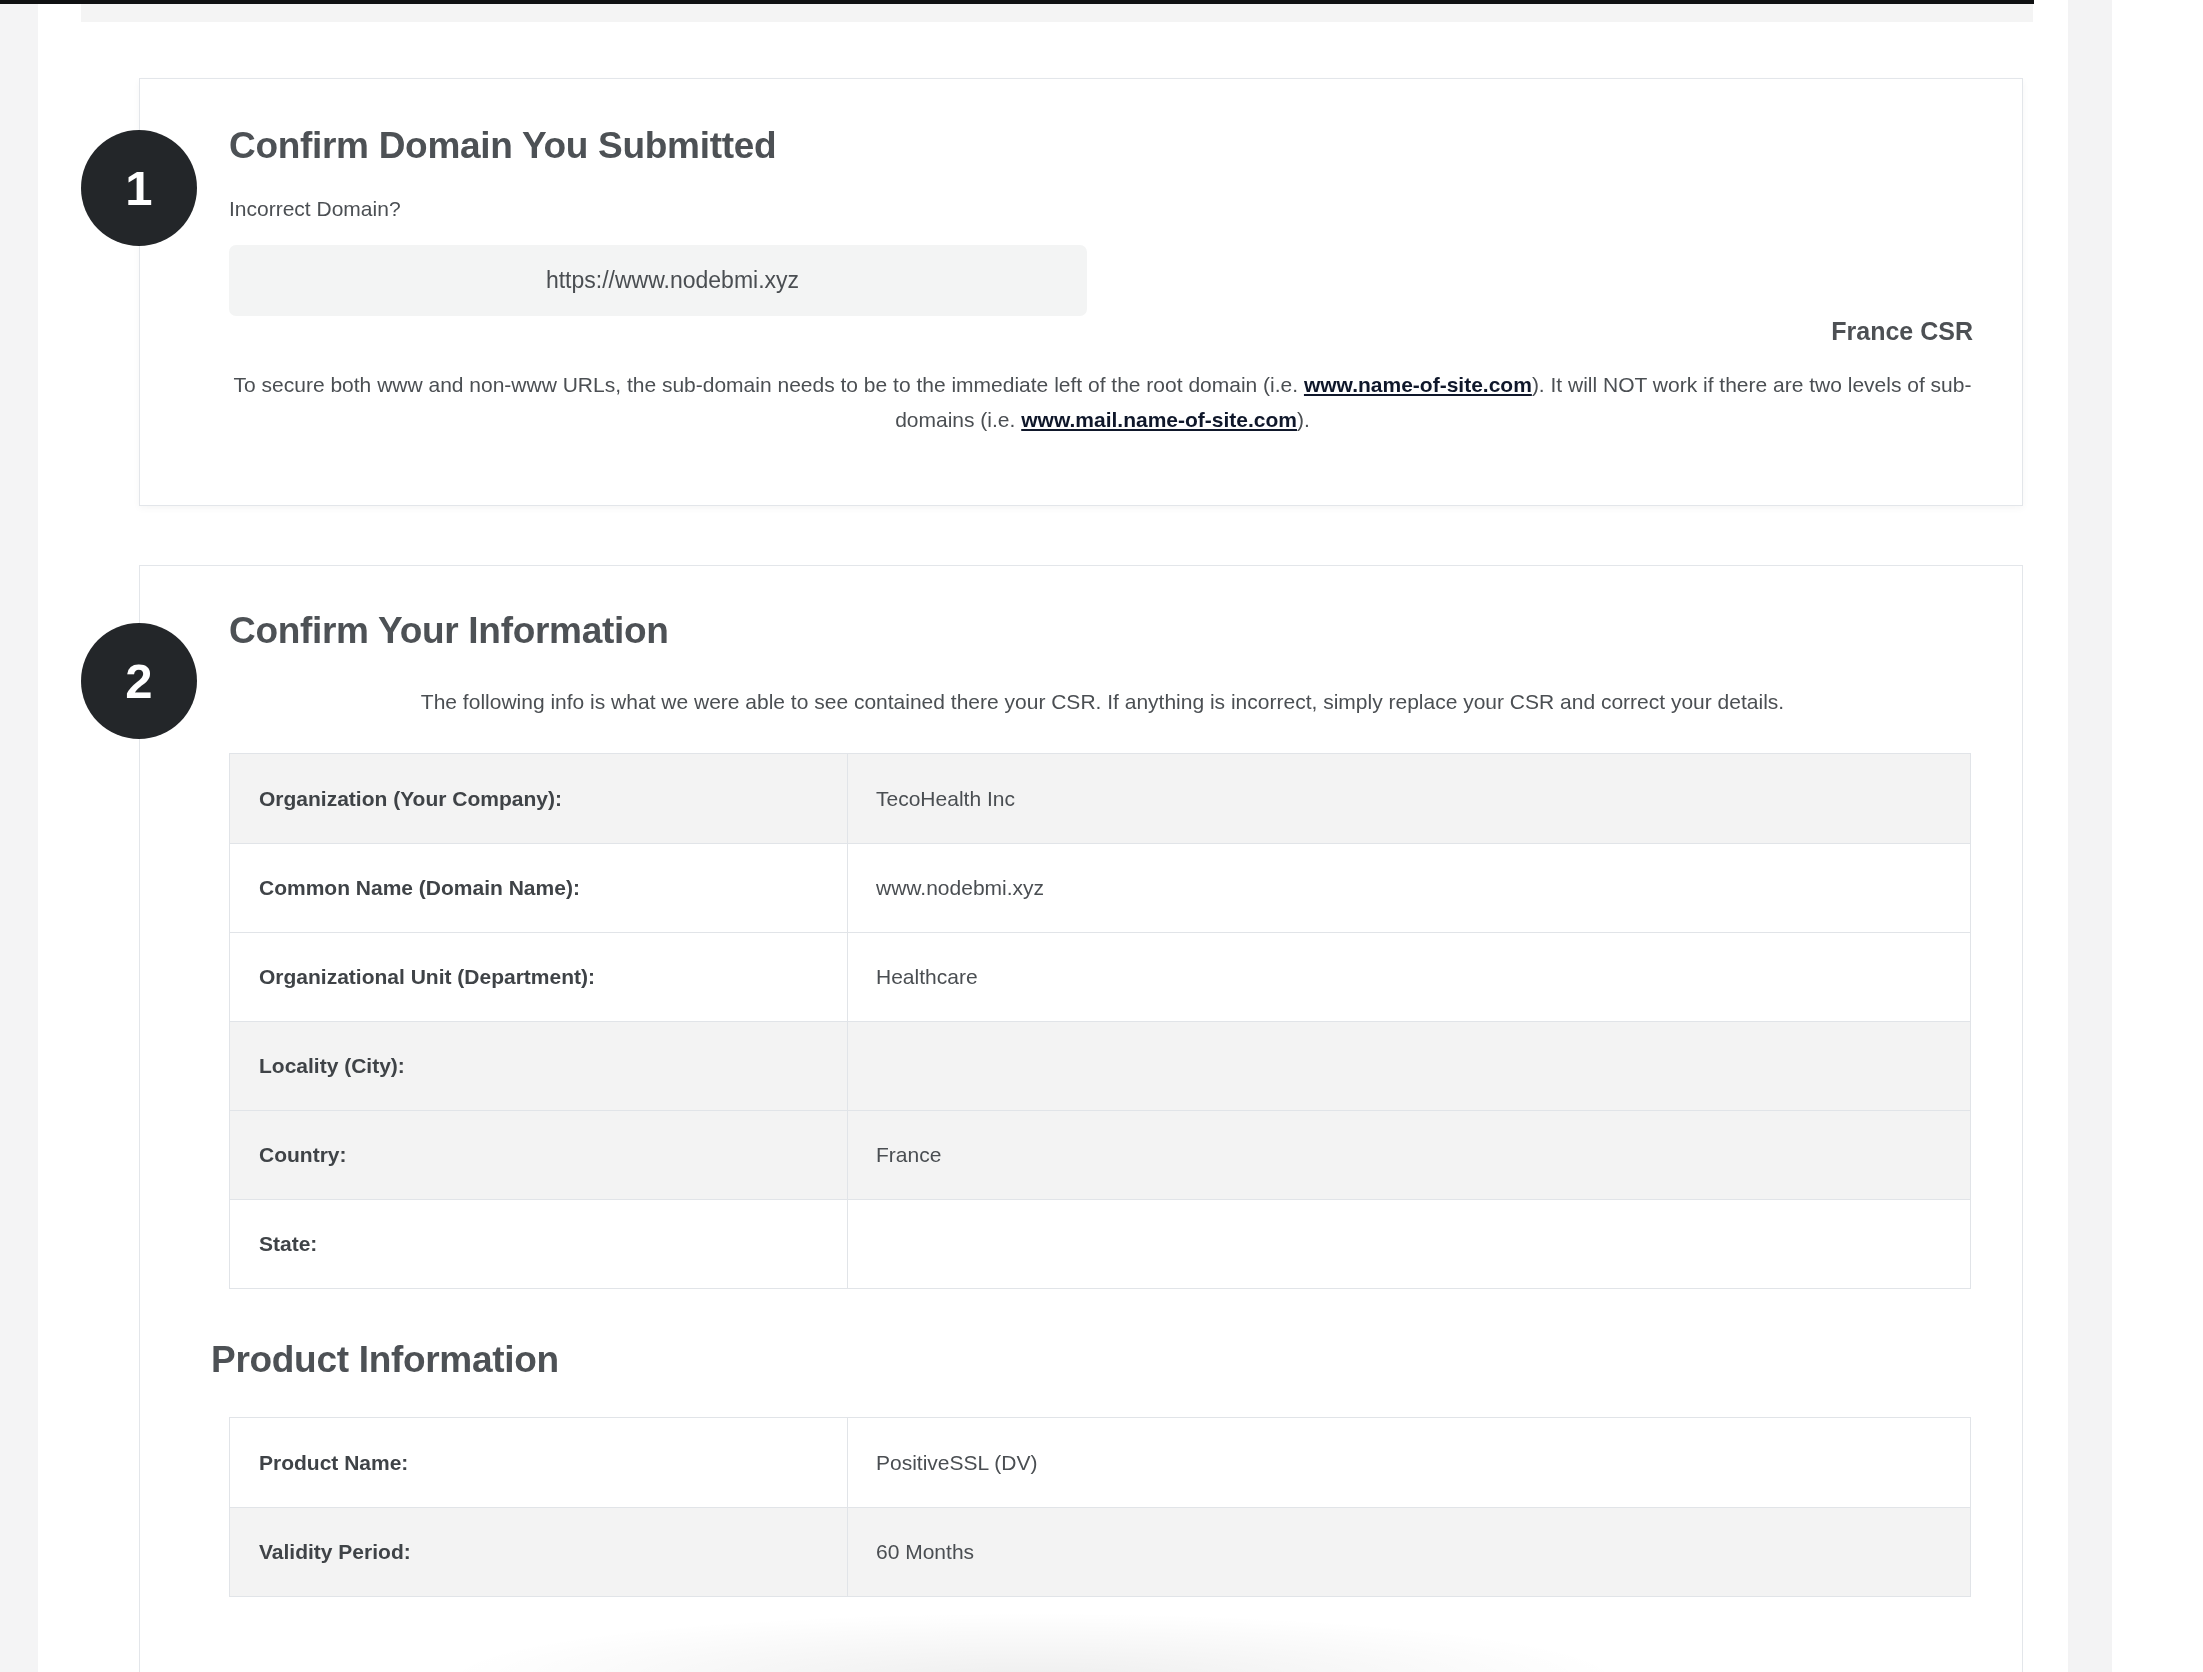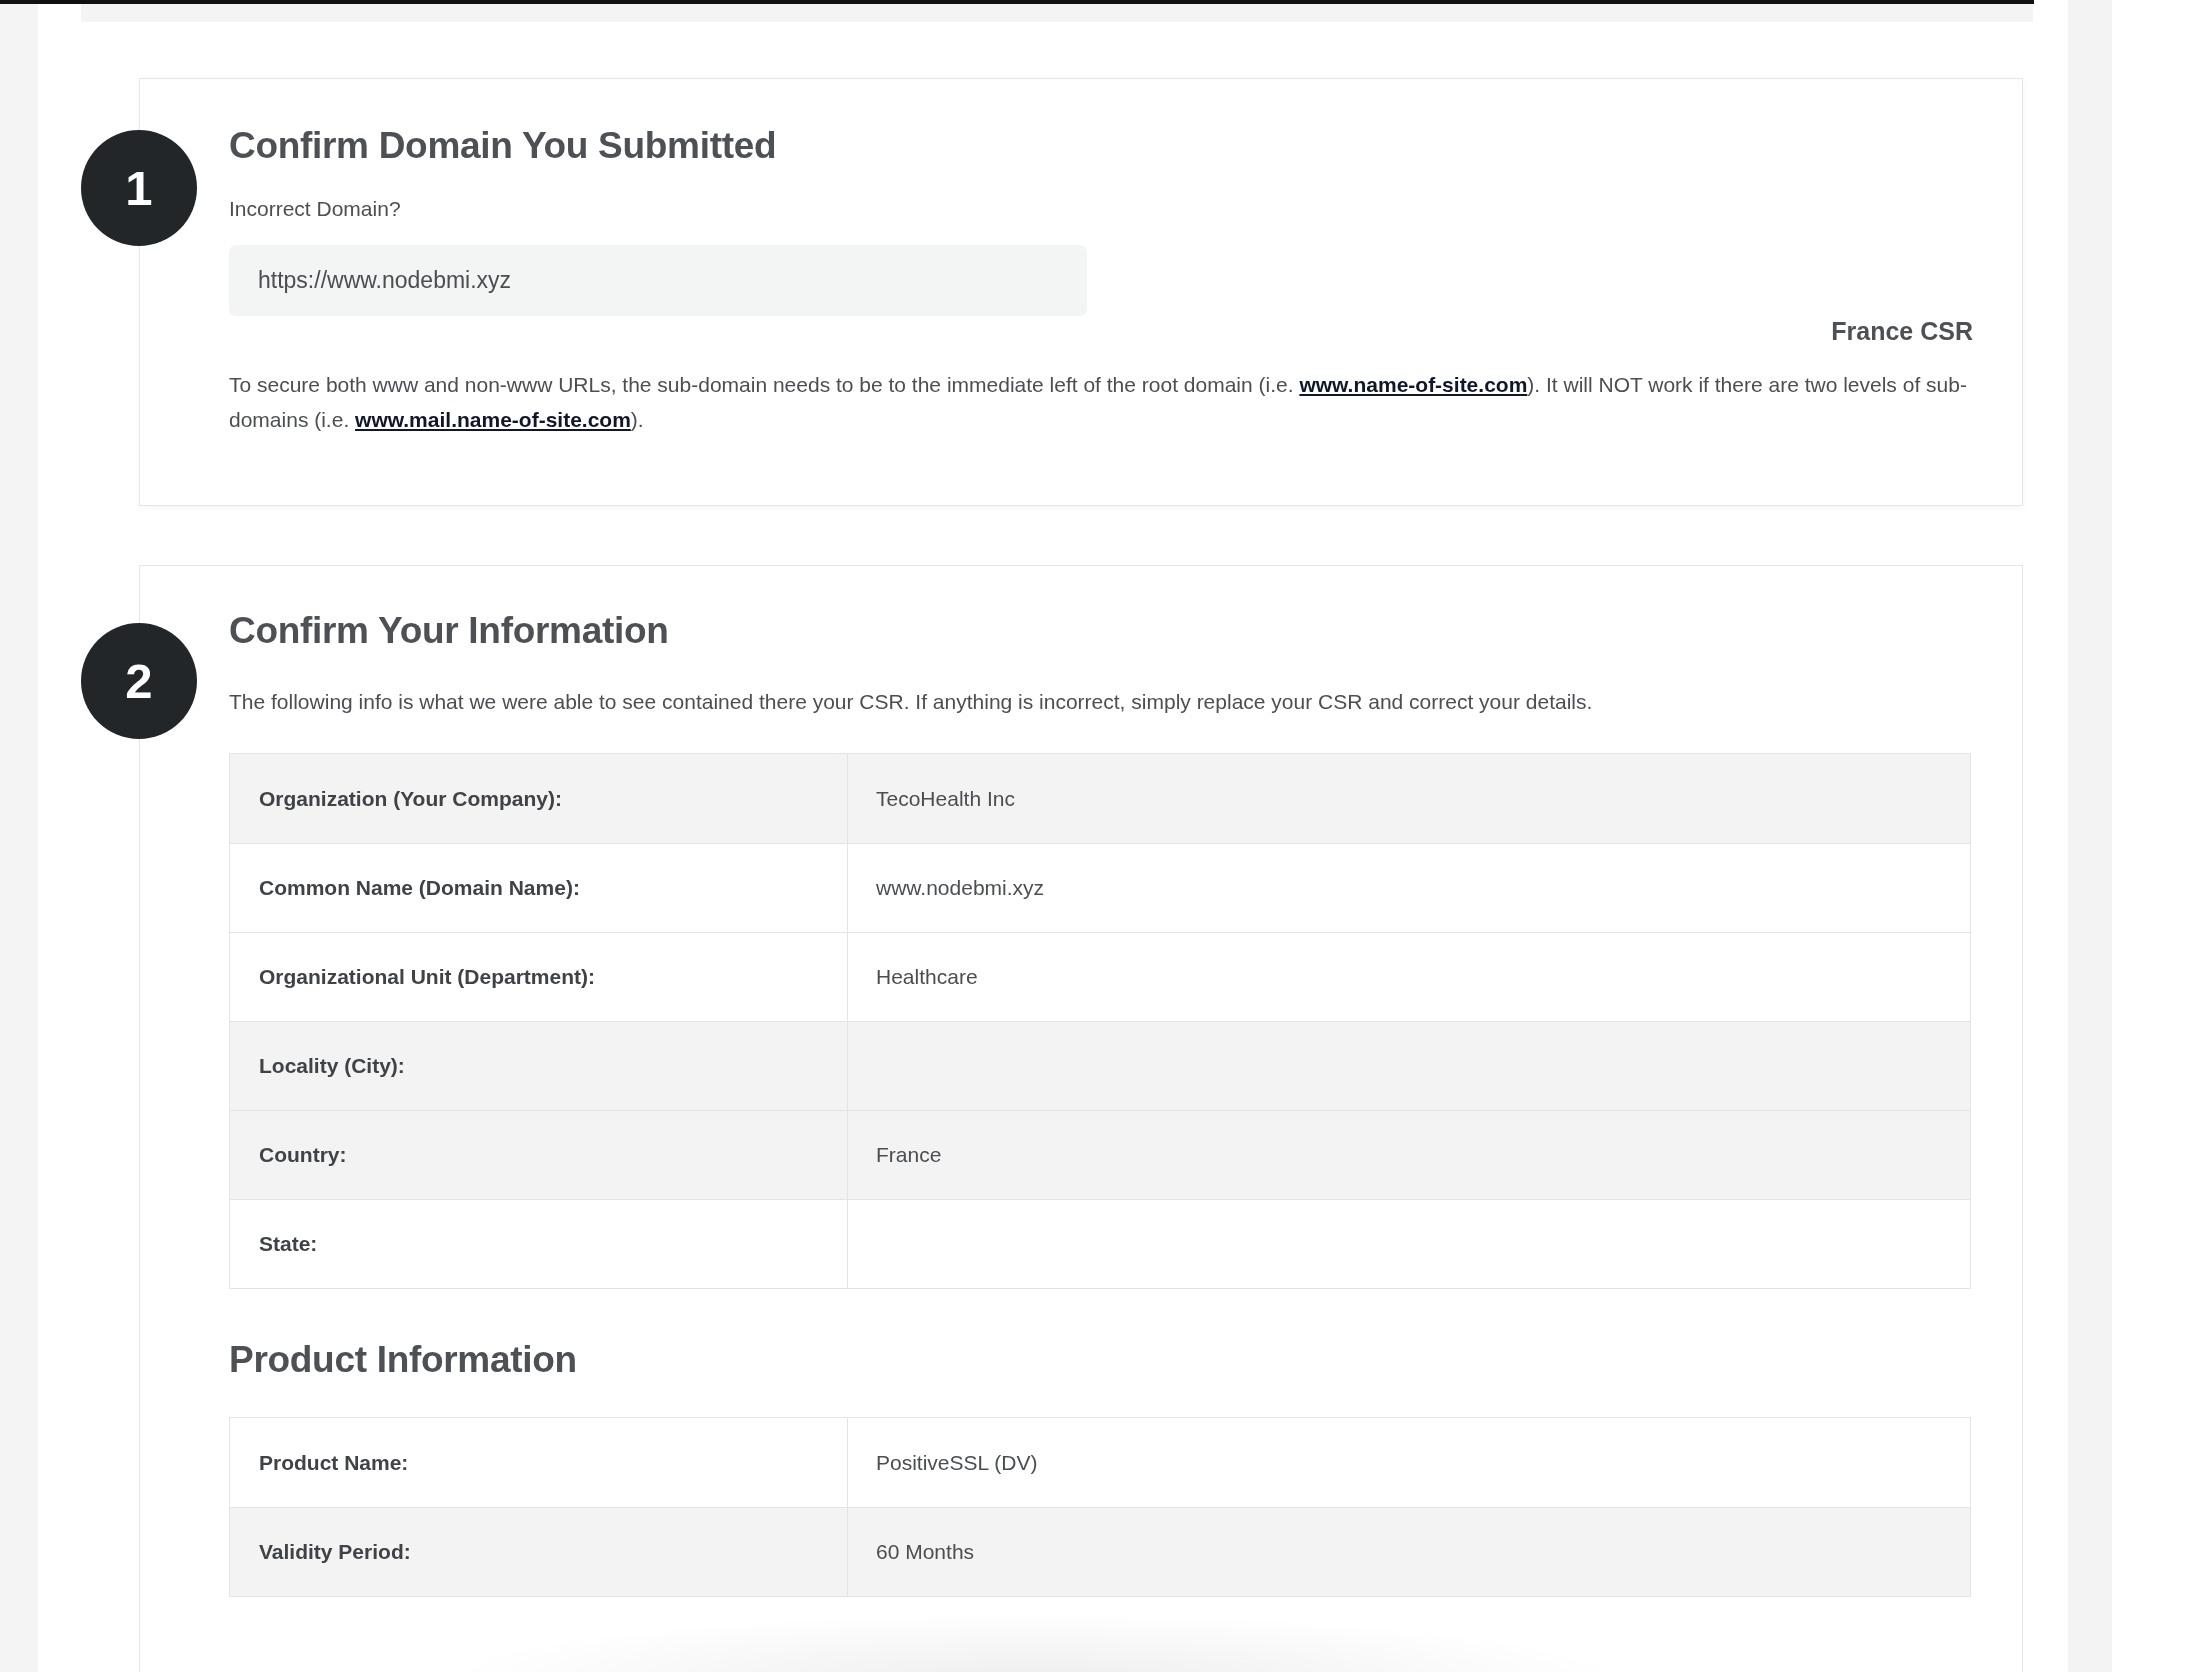--- a/index.html
+++ b/index.html
@@ -1,18 +1,18 @@
 <!DOCTYPE html>
 <html style="font-size:14px"><head>
 <meta charset="utf-8">
 <style>
   html,body{margin:0;padding:0;background:#ffffff;}
   #screen{
     position:relative;width:2180px;height:1673px;overflow:hidden;
-    background:#ffffff;font-family:"Liberation Sans",sans-serif;
+    background:#ffffff;font-family:"Liberation Sans",sans-serif;text-align:center;
     -webkit-font-smoothing:antialiased;
   }
   
   .top-bar{position:absolute;left:0;top:0;width:2034px;height:4.4px;background:#101112;}
   .header-strip{position:absolute;left:81px;top:4.4px;width:1952px;height:17.6px;background:#f4f4f4;}
   .left-gutter{position:absolute;left:0;top:4.4px;width:38px;height:1668px;background:#f4f4f5;}
   .scrollbar-track{position:absolute;left:2068px;top:0;width:44px;height:1673px;background:#f3f3f4;}
 
   
   .card{position:absolute;left:139px;width:1884px;background:#ffffff;
@@ -52,21 +52,21 @@
   #csr-table{top:187px;}
   #product-table{top:851px;}
   .info-row{display:flex;height:89px;box-sizing:border-box;background:#ffffff;}
   .info-row + .info-row{border-top:0.9px solid #e1e4e8;}
   .info-row.alt{background:#f3f3f3;}
   .row-label{width:618px;box-sizing:border-box;border-right:0.9px solid #e1e4e8;
         display:flex;align-items:center;padding-left:29px;
         font-size:21px;font-weight:bold;color:#3f4347;}
   .row-value{flex:1;display:flex;align-items:center;padding-left:28px;
         font-size:21px;color:#4a4e52;}
-  #product-heading{left:89px;top:773px;}
+  #product-heading{left:71px;top:773px;}
 
   
   #content-shadow{position:absolute;left:229px;top:1607px;width:1676px;height:132px;
         background:radial-gradient(ellipse 52% 75% at 48% 55%,
                    rgba(0,0,0,0.065),rgba(0,0,0,0.0) 68%);
         pointer-events:none;}
 </style>
 </head>
 <body>
 

